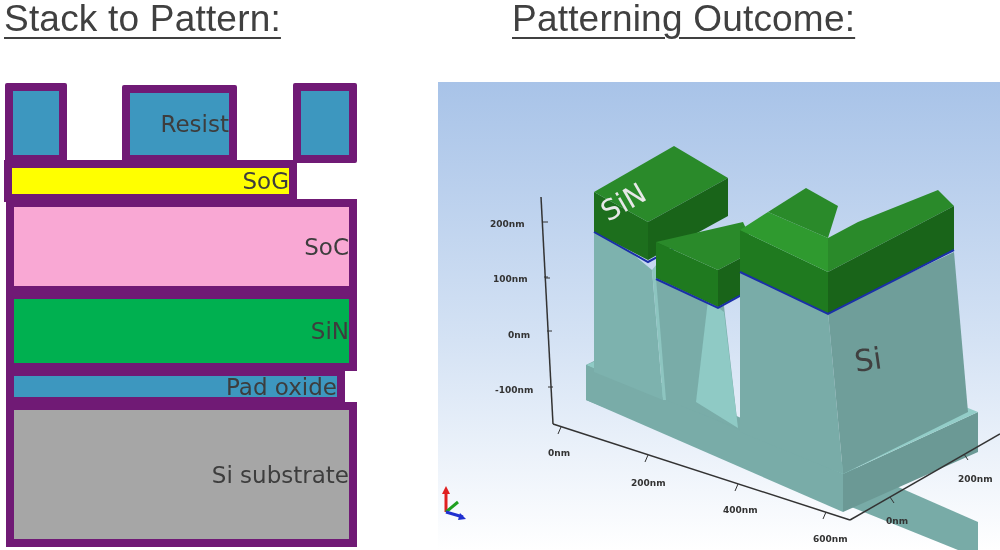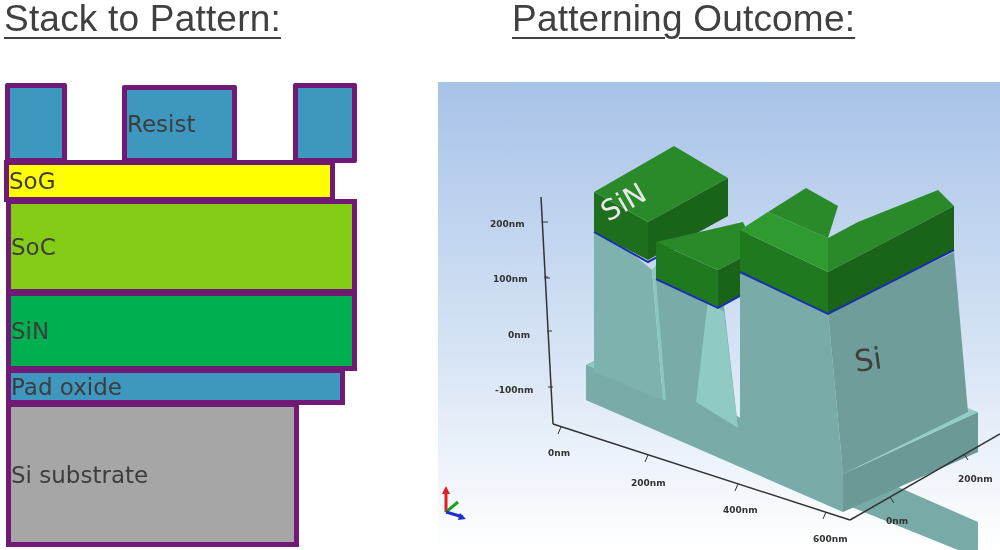--- a/index.html
+++ b/index.html
@@ -1,52 +1,52 @@
 <!DOCTYPE html>
 <html><head>
 <meta charset="utf-8">
 <style>
   html, body { margin:0; padding:0; background:#ffffff; }
   body { width:1000px; height:550px; position:relative; overflow:hidden; font-family:"Liberation Sans", sans-serif; }
   .title { position:absolute; top:-2px; font-size:37px; color:#404040; text-decoration:underline; text-decoration-thickness:2px; text-underline-offset:6px; white-space:nowrap; letter-spacing:0.2px; }
   #title-left { left:4px; }
   #title-right { left:512px; }
 
-  .layer { position:absolute; box-sizing:border-box; border:5px solid #701a75; display:flex; align-items:center; justify-content:flex-start; color:#3d3d3d; font-family:"DejaVu Sans", sans-serif; font-size:23px; }
+  .layer { position:absolute; box-sizing:border-box; border:8px solid #701a75; display:flex; align-items:center; justify-content:flex-end; color:#3d3d3d; font-family:"DejaVu Sans", sans-serif; font-size:23px; }
   .resist { border-radius:2px; }
 
   .panel { position:absolute; left:438px; top:82px; width:562px; height:468px; }
   .panel svg { display:block; }
 </style>
 </head>
 <body>
 
 <div id="title-left" class="title">Stack to Pattern:</div>
 <div id="title-right" class="title">Patterning Outcome:</div>
 
 <div>
   <div class="layer resist" style="left:5px;top:83px;width:62px;height:80px;background:#3d97bf;"></div>
   <div class="layer resist" style="left:122px;top:85px;width:115px;height:78px;background:#3d97bf;">
     <span>Resist</span>
   </div>
   <div class="layer resist" style="left:293px;top:83px;width:64px;height:80px;background:#3d97bf;"></div>
 
-  <div class="layer" style="left:4px;top:160px;width:331px;height:42px;background:#ffff00;">
+  <div class="layer" style="left:4px;top:160px;width:293px;height:42px;background:#ffff00;">
     <span>SoG</span>
   </div>
-  <div class="layer" style="left:6px;top:199px;width:351px;height:95px;background:#84cc16;">
+  <div class="layer" style="left:6px;top:199px;width:351px;height:95px;background:#f9a8d4;">
     <span>SoC</span>
   </div>
   <div class="layer" style="left:6px;top:291px;width:351px;height:80px;background:#00b050;">
     <span>SiN</span>
   </div>
   <div class="layer" style="left:6px;top:368px;width:339px;height:37px;background:#3d97bf;">
     <span>Pad oxide</span>
   </div>
-  <div class="layer" style="left:6px;top:402px;width:293px;height:145px;background:#a6a6a6;">
+  <div class="layer" style="left:6px;top:402px;width:351px;height:145px;background:#a6a6a6;">
     <span>Si substrate</span>
   </div>
 </div>
 
 <div class="panel">
   <svg width="562" height="468" viewBox="0 0 562 468" xmlns="http://www.w3.org/2000/svg">
     <defs>
       <linearGradient id="bg" x1="0" y1="0" x2="0" y2="1">
         <stop offset="0" stop-color="#a8c3e8"></stop>
         <stop offset="0.55" stop-color="#d4e2f4"></stop>

